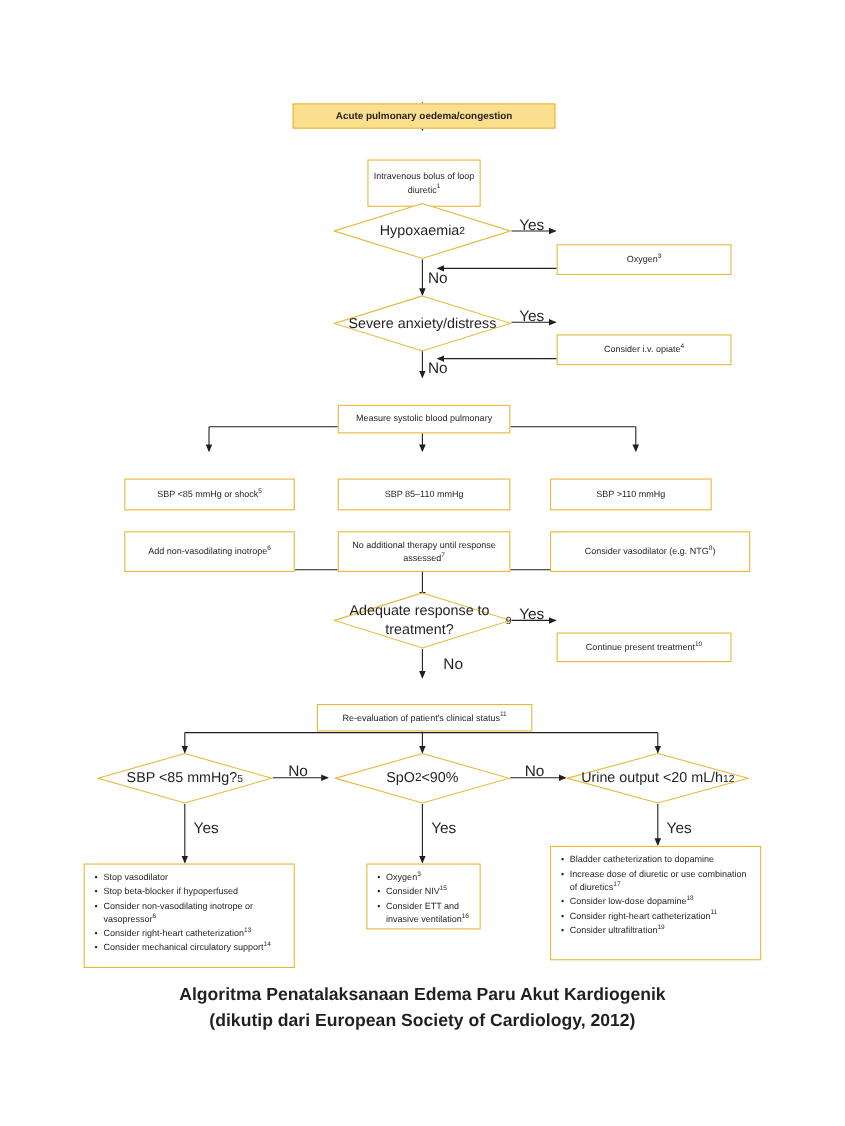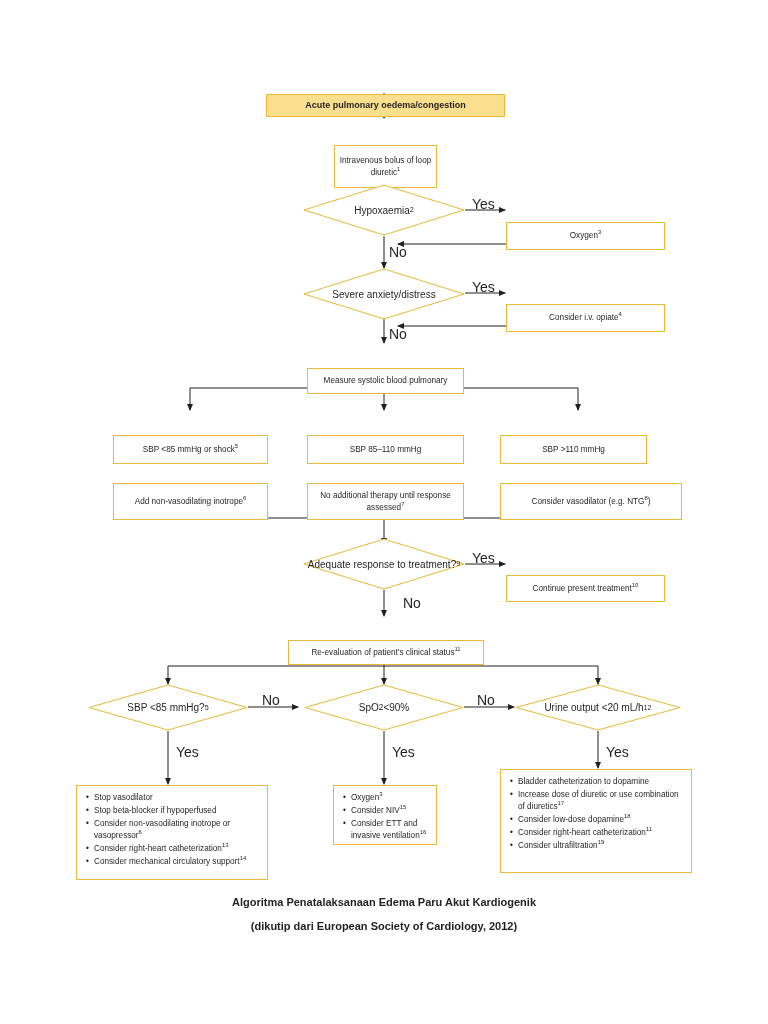--- a/index.html
+++ b/index.html
@@ -51,21 +51,21 @@
   }
   .diamond-label {
     position: absolute;
     left: 0; top: 0;
     width: 100%;
     height: 100%;
     display: flex;
     align-items: center;
     justify-content: center;
     text-align: center;
-    font-size: 10px;
+    font-size: 13px;
     line-height: 1.3;
     color: #231f20;
   }
   .list-box {
     position: absolute;
     box-sizing: border-box;
     border: 1px solid #e8b838;
     background: #ffffff;
     font-size: 8.2px;
     line-height: 1.42;
@@ -91,21 +91,21 @@
     position: absolute;
     font-size: 14px;
     color: #231f20;
     white-space: nowrap;
   }
   .caption {
     position: absolute;
     width: 100%;
     text-align: center;
     font-weight: bold;
-    font-size: 11px;
+    font-size: 16px;
     color: #231f20;
   }
   sup {
     font-size: 0.72em;
     vertical-align: super;
     line-height: 0;
   }
 </style>
 </head>
 <body>

